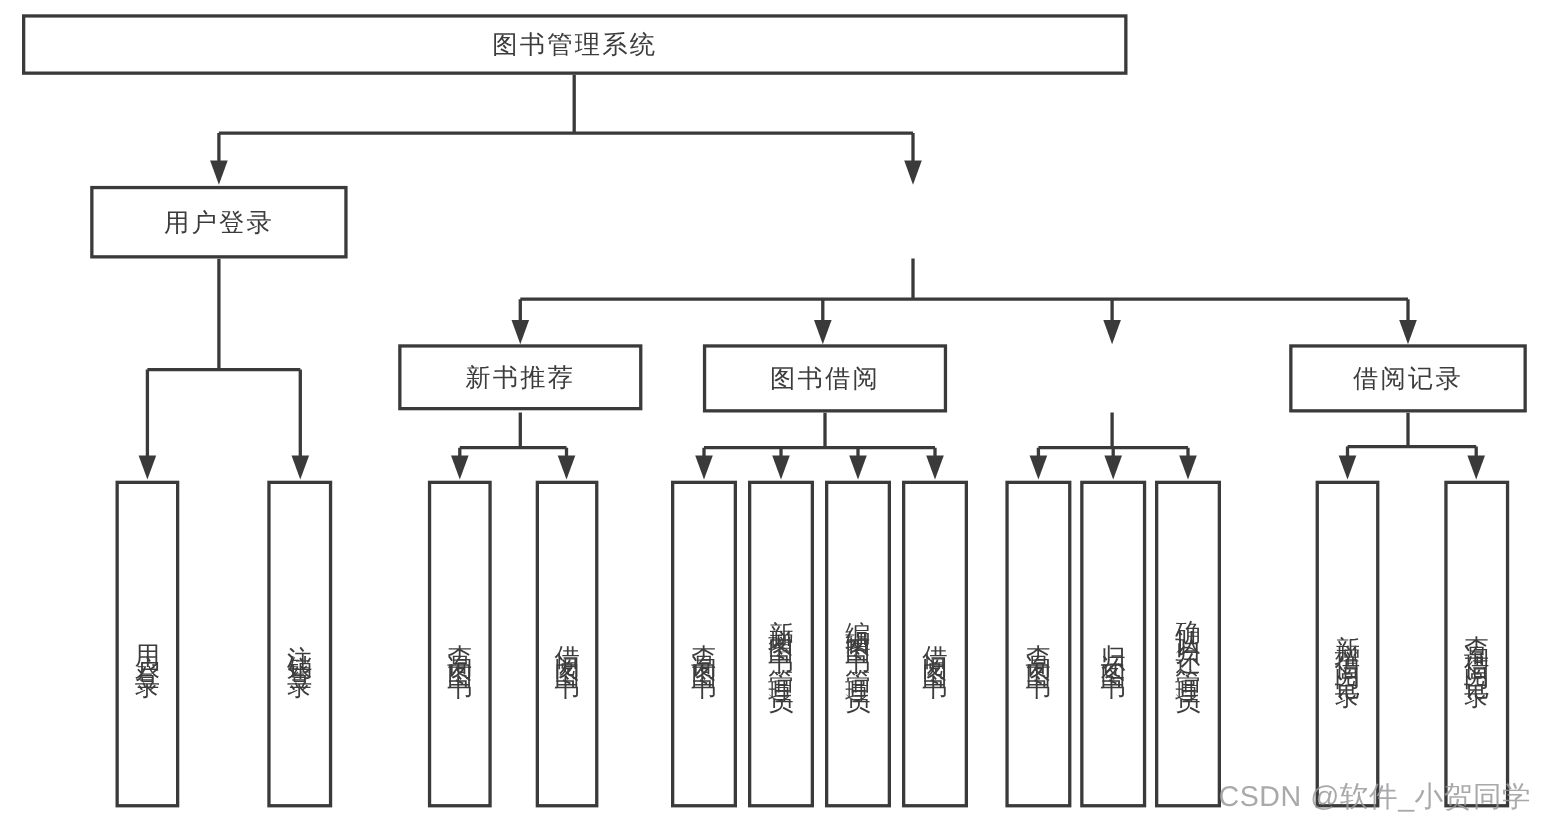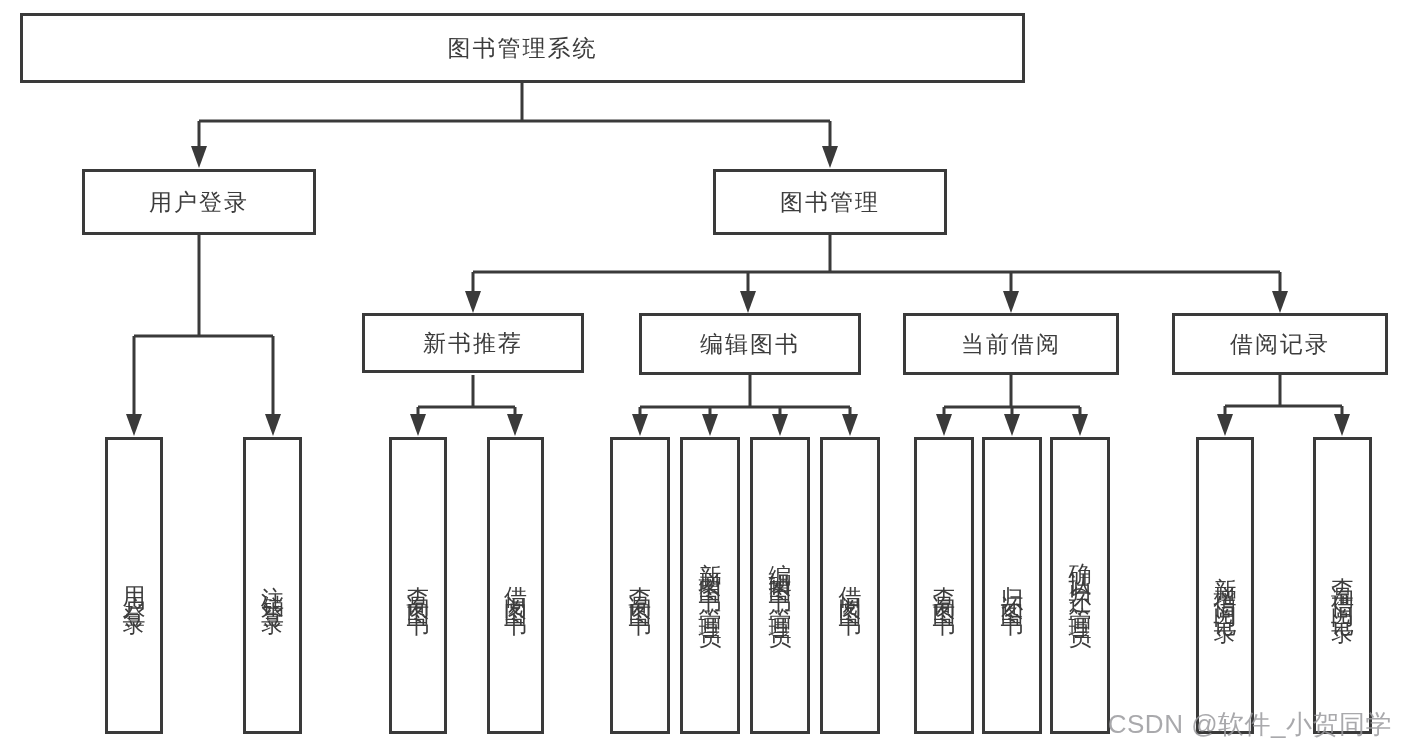--- a/index.html
+++ b/index.html
@@ -47,21 +47,21 @@
     position: absolute;
     right: 13px;
     bottom: 5px;
     font-size: 26px;
     letter-spacing: 0.5px;
     color: rgba(154, 154, 158, 0.85);
     white-space: nowrap;
     z-index: 5;
   }
   
-  .n-root   { left: 20px;  top: 13px;  width: 1005px; height: 70px; }
+  .n-root   { left: 20px;  top: 13px;  width: 1005px; height: 55px; }
   .n-login  { left: 82px;  top: 169px; width: 234px;  height: 66px; }
   .n-mgmt   { left: 713px; top: 169px; width: 234px;  height: 66px; }
   .n-newbk  { left: 362px; top: 313px; width: 222px;  height: 60px; }
   .n-borrow { left: 639px; top: 313px; width: 222px;  height: 62px; }
   .n-cur    { left: 903px; top: 313px; width: 216px;  height: 62px; }
   .n-rec    { left: 1172px;top: 313px; width: 216px;  height: 62px; }
   .lf-1a { left: 105px;  width: 58px; }
   .lf-1b { left: 243px;  width: 59px; }
   .lf-2a { left: 389px;  width: 58px; }
   .lf-2b { left: 487px;  width: 57px; }
@@ -120,32 +120,26 @@
     </g>
   </svg>
 
   <div class="box n-root">
     <span class="hlabel">图书管理系统</span>
   </div>
 
   <div class="box n-login">
     <span class="hlabel">用户登录</span>
   </div>
-  <div class="box n-mgmt">
-    <span class="hlabel">图书管理</span>
-  </div>
 
   <div class="box n-newbk">
     <span class="hlabel">新书推荐</span>
   </div>
   <div class="box n-borrow">
-    <span class="hlabel">编辑图书</span>
-  </div>
-  <div class="box n-cur">
-    <span class="hlabel">当前借阅</span>
+    <span class="hlabel">图书借阅</span>
   </div>
   <div class="box n-rec">
     <span class="hlabel">借阅记录</span>
   </div>
 
   <div class="box leaf lf-1a">
     <span class="vlabel">用户登录</span>
   </div>
   <div class="box leaf lf-1b">
     <span class="vlabel">注销登录</span>

